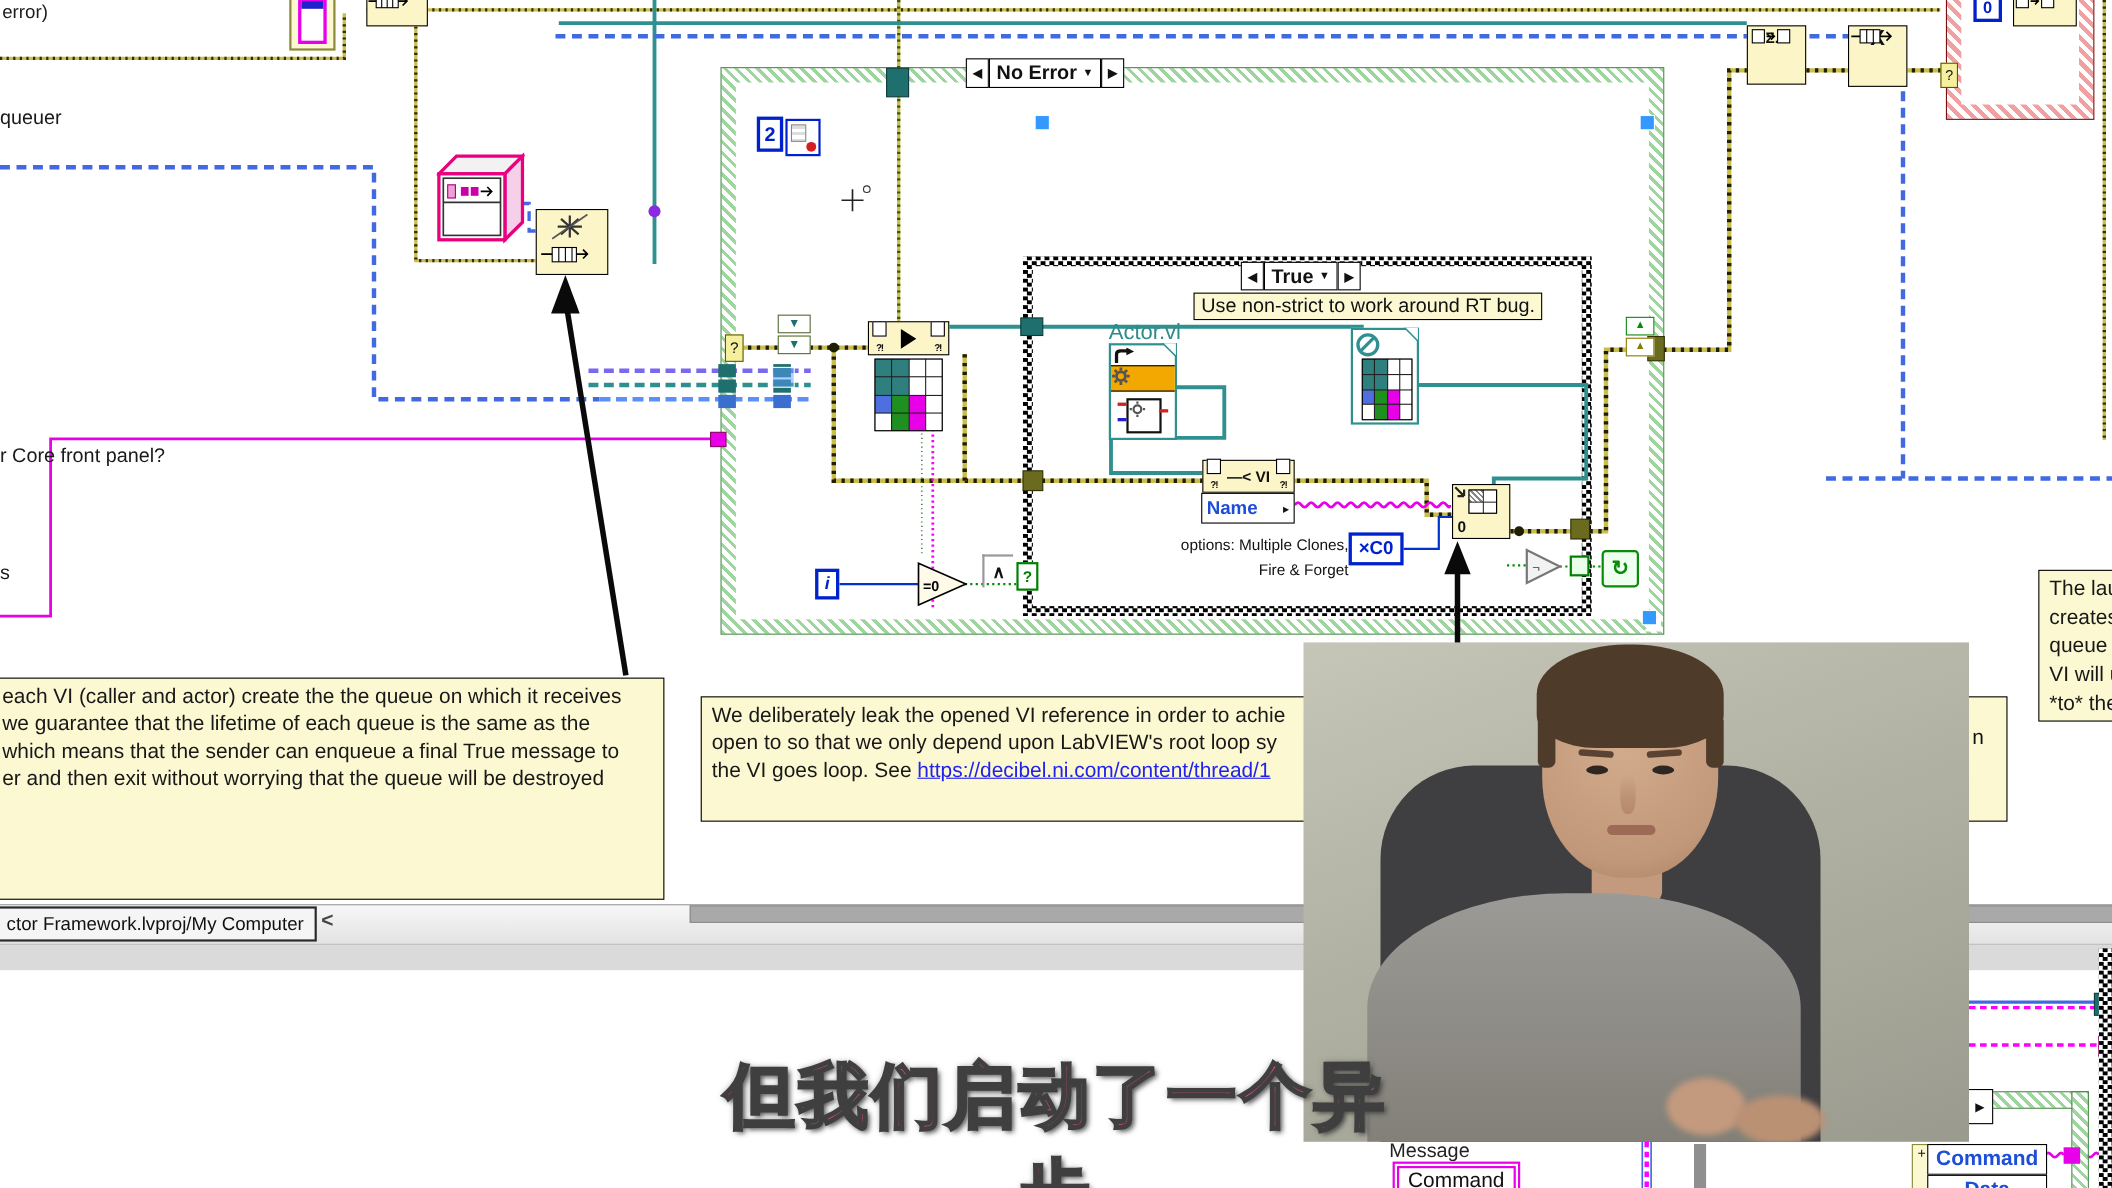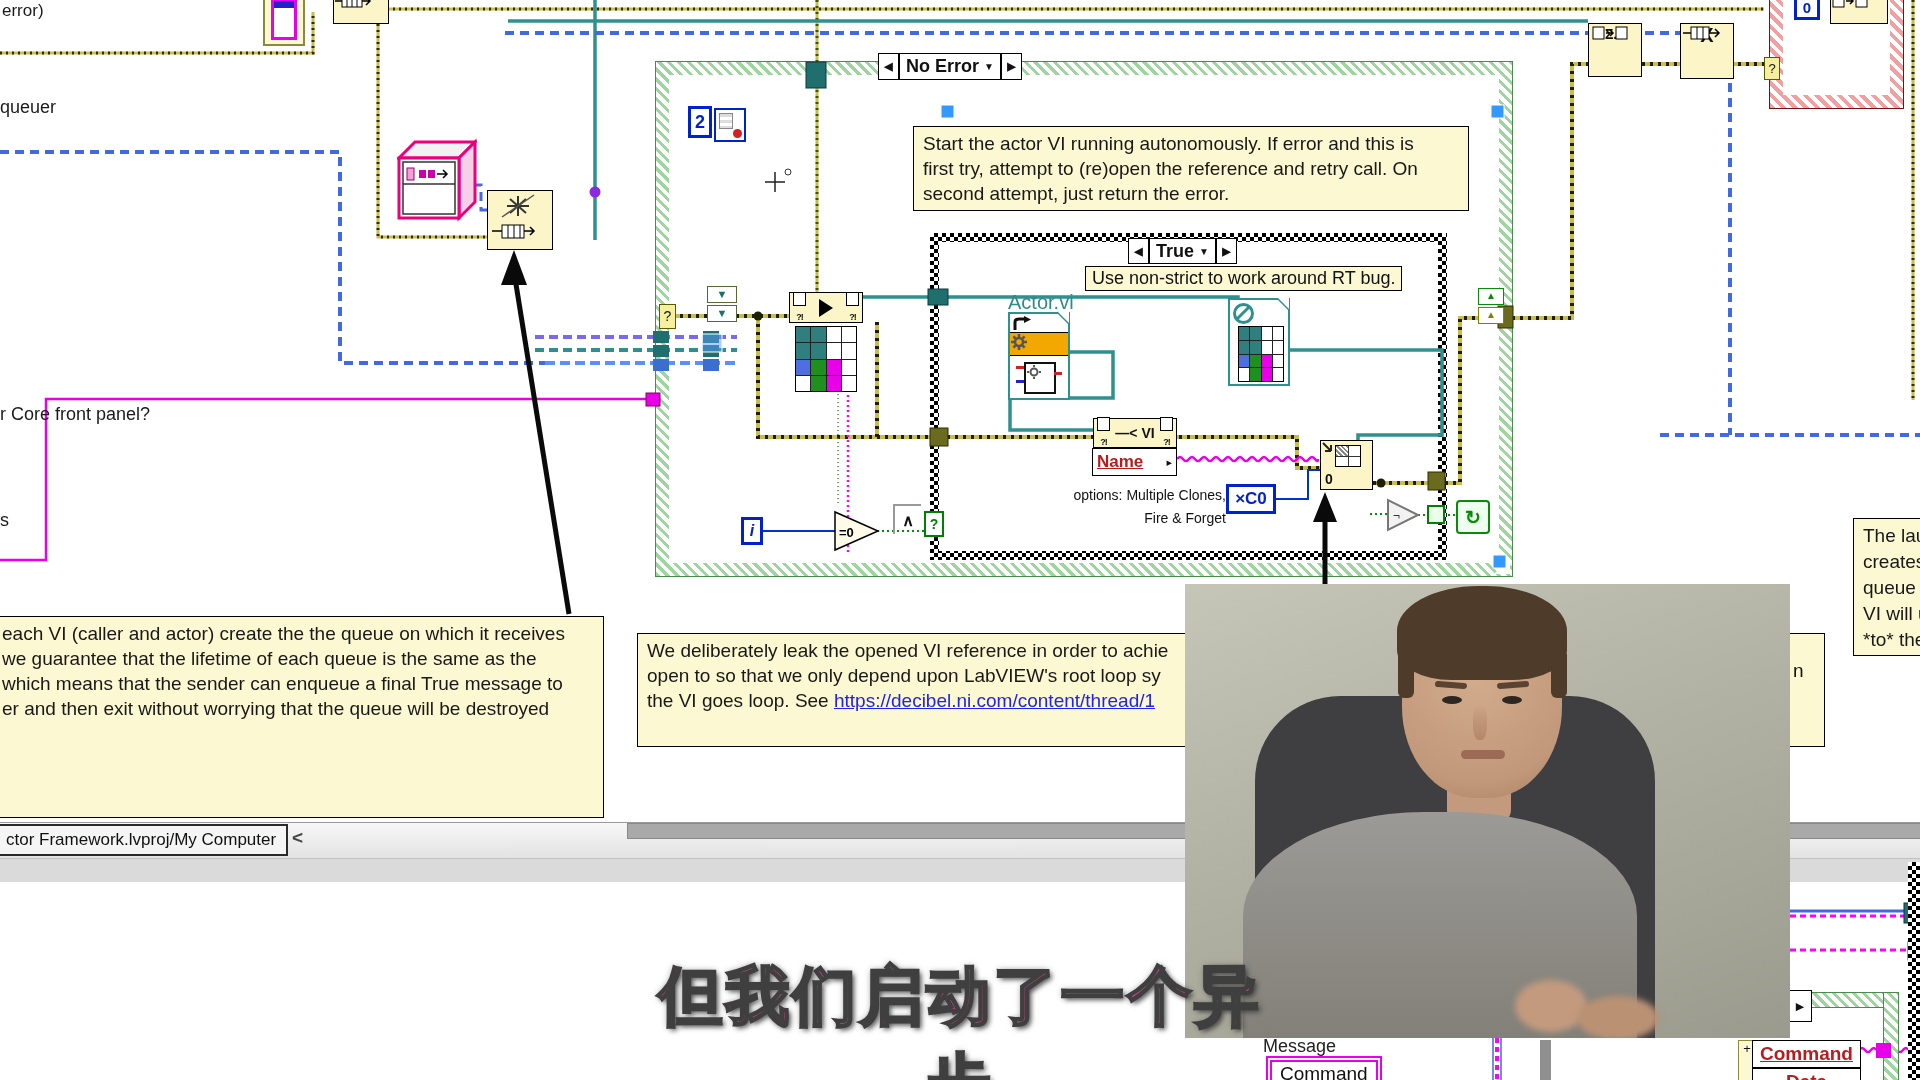--- a/index.html
+++ b/index.html
@@ -49,21 +49,21 @@
   .tun{z-index:3;box-sizing:border-box;text-align:center;}
   .vicon{background:#fff;border:2px solid #2f9090;z-index:2;box-sizing:border-box;}
   .fold{position:absolute;right:-2px;top:-2px;width:0;height:0;border-left:14px solid transparent;border-top:14px solid #2f9090;}
   .fold::after{content:"";position:absolute;left:-12px;top:-14px;border-left:11px solid transparent;border-top:11px solid #fff;}
   .gearband{position:absolute;left:0;right:0;background:#f2a800;border-top:1.5px solid #000;border-bottom:1.5px solid #000;
             display:flex;align-items:center;justify-content:center;}
   .webcam{background:linear-gradient(160deg,#c6c6b8 0%,#b2b2a4 45%,#9a9a8e 100%);z-index:6;overflow:hidden;}
   .subtitle{z-index:7;font-size:64px;font-weight:700;letter-spacing:3px;color:#ec4899;text-align:center;
             -webkit-text-stroke:2.5px #3f3f3f;text-shadow:3px 3px 5px rgba(50,50,50,.75),0 0 6px rgba(70,70,70,.6);}
   .statusbg{background:linear-gradient(#f7f7f7,#e2e2e2);border-top:1px solid #9a9a9a;z-index:2;}
-  .maglabel{color:#b91c1c;font-weight:bold;text-decoration:underline;}
+  .maglabel{color:#1d4ed8;font-weight:bold;}
   .fragbox{background:#fff;border:1.5px solid #000;z-index:2;display:flex;align-items:center;justify-content:center;}
 </style>
 </head>
 <body>
 
 <div id="canvas">
 
   <div class="abs thinrect" style="left:707px;top:111px;width:796px;height:456px;z-index:0"></div>
   <div class="abs" style="left:775px;top:111px;width:1px;height:456px;background:#444;z-index:0"></div>
 
@@ -384,25 +384,20 @@
         <path d="M2,2 L10,10 M10,10 h-6 M10,10 v-6" stroke="#222" stroke-width="2" fill="none"></path>
       </svg>
   </div>
 
   <div class="abs bluebox" style="left:741px;top:517px;width:22px;height:28px;font-size:16px;font-style:italic">i</div>
   <div class="abs" style="left:893px;top:504px;width:26px;height:28px;border:2px solid #999;border-right:none;border-bottom:none;z-index:2;display:flex;align-items:center;justify-content:center;font-weight:bold">∧</div>
   <div class="abs tun" style="left:924px;top:511px;width:20px;height:26px;background:#fff;border:2px solid #008000;color:#008000;font-size:14px;line-height:22px;font-weight:bold;z-index:3">?</div>
 
   <div class="abs" style="left:1456px;top:500px;width:30px;height:30px;border:2px solid #0a8a0a;border-radius:4px;background:#efffef;z-index:2;display:flex;align-items:center;justify-content:center;color:#0a8a0a;font-size:19px;font-weight:bold">↻</div>
 
-  <div class="abs cmt" style="left:913px;top:126px;width:536px;">
-    <div>Start the actor VI running autonomously. If error and this is</div>
-      <div>first try, attempt to (re)open the reference and retry call. On</div>
-      <div>second attempt, just return the error.</div>
-  </div>
 
   <div class="abs cmt" style="left:-8px;top:616px;width:592px;height:192px;">
     <div>each VI (caller and actor) create the the queue on which it receives</div>
       <div>we guarantee that the lifetime of each queue is the same as the</div>
       <div>which means that the sender can enqueue a final True message to</div>
       <div>er and then exit without worrying that the queue will be destroyed</div>
   </div>
 
   <div class="abs cmt" style="left:637px;top:633px;width:1168px;height:104px;">
     <div>We deliberately leak the opened VI reference in order to achie</div>

